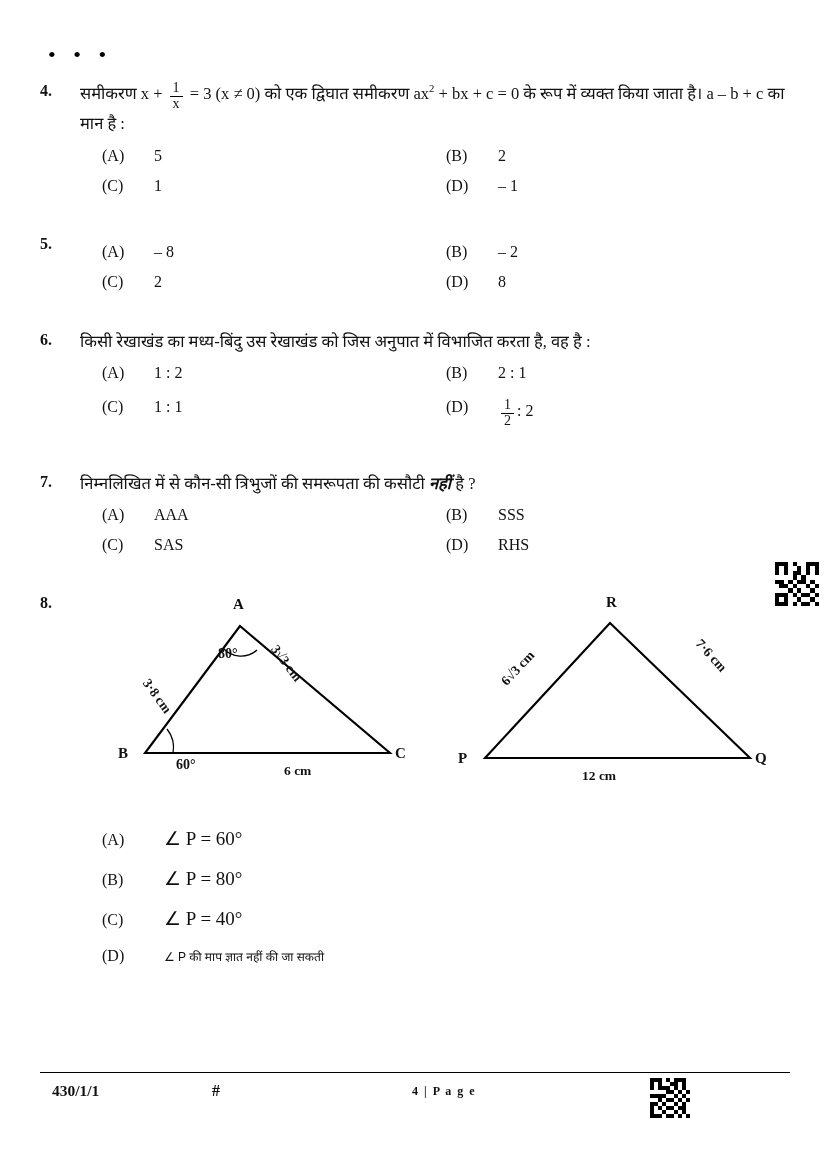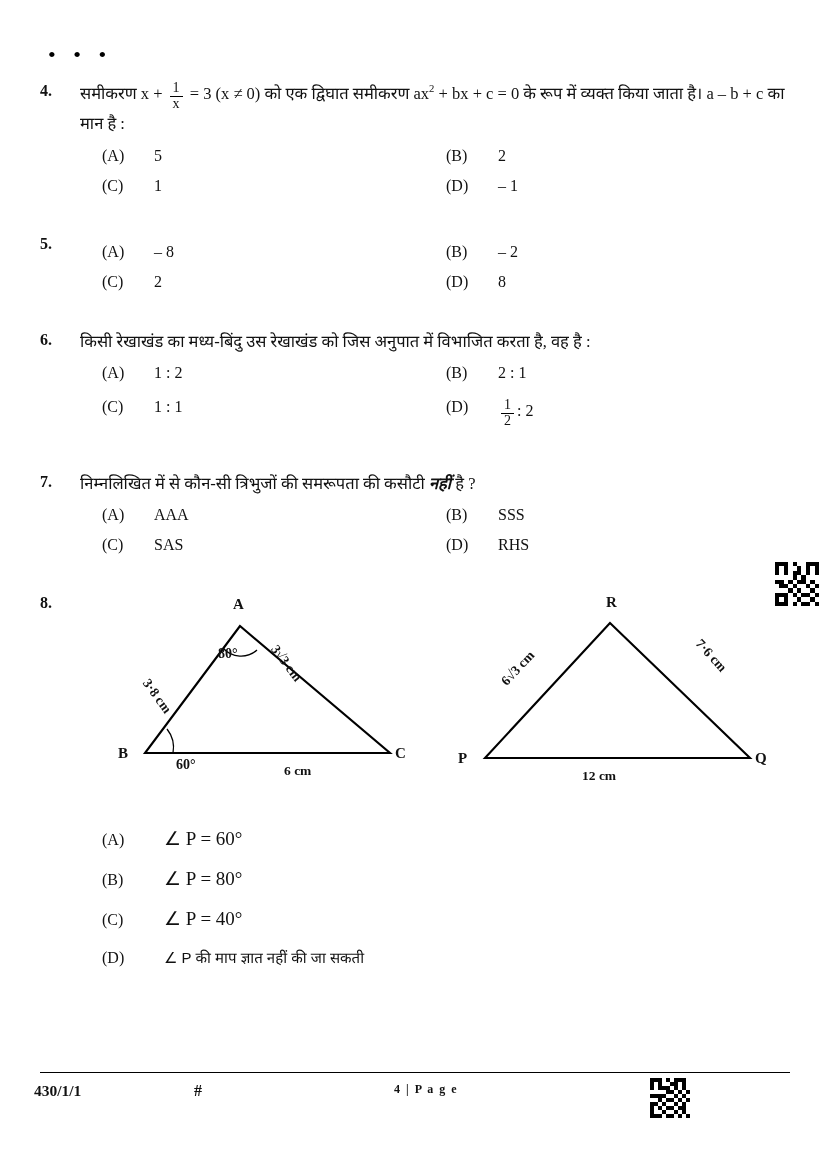--- a/index.html
+++ b/index.html
@@ -138,36 +138,37 @@
     align-items: baseline;
   }
   .d-options .dlab {
     width: 62px;
     flex: 0 0 62px;
     font-size: 16px;
   }
   .d-options .dtxt {
     font-size: 19px;
   }
-  .d-options .dtxt.hin { font-family: "Liberation Sans", sans-serif; font-size: 15px; }
+  .d-options .dtxt.hin { font-family: "Liberation Sans", sans-serif; font-size: 12px; }
 
   
   .footer-rule {
     position: absolute;
     left: 40px;
     top: 1072px;
     width: 750px;
     border-top: 1.6px solid #000;
   }
   .footer {
     position: absolute;
-    left: 34px;
+    left: 52px;
     top: 1082px;
     width: 750px;
     display: flex;
+    align-items: center;
     font-weight: bold;
   }
   .f-code {
     font-size: 15.5px;
     width: 160px;
     font-family: "Liberation Serif", serif;
   }
   .f-hash {
     font-size: 16px;
     width: 180px;

